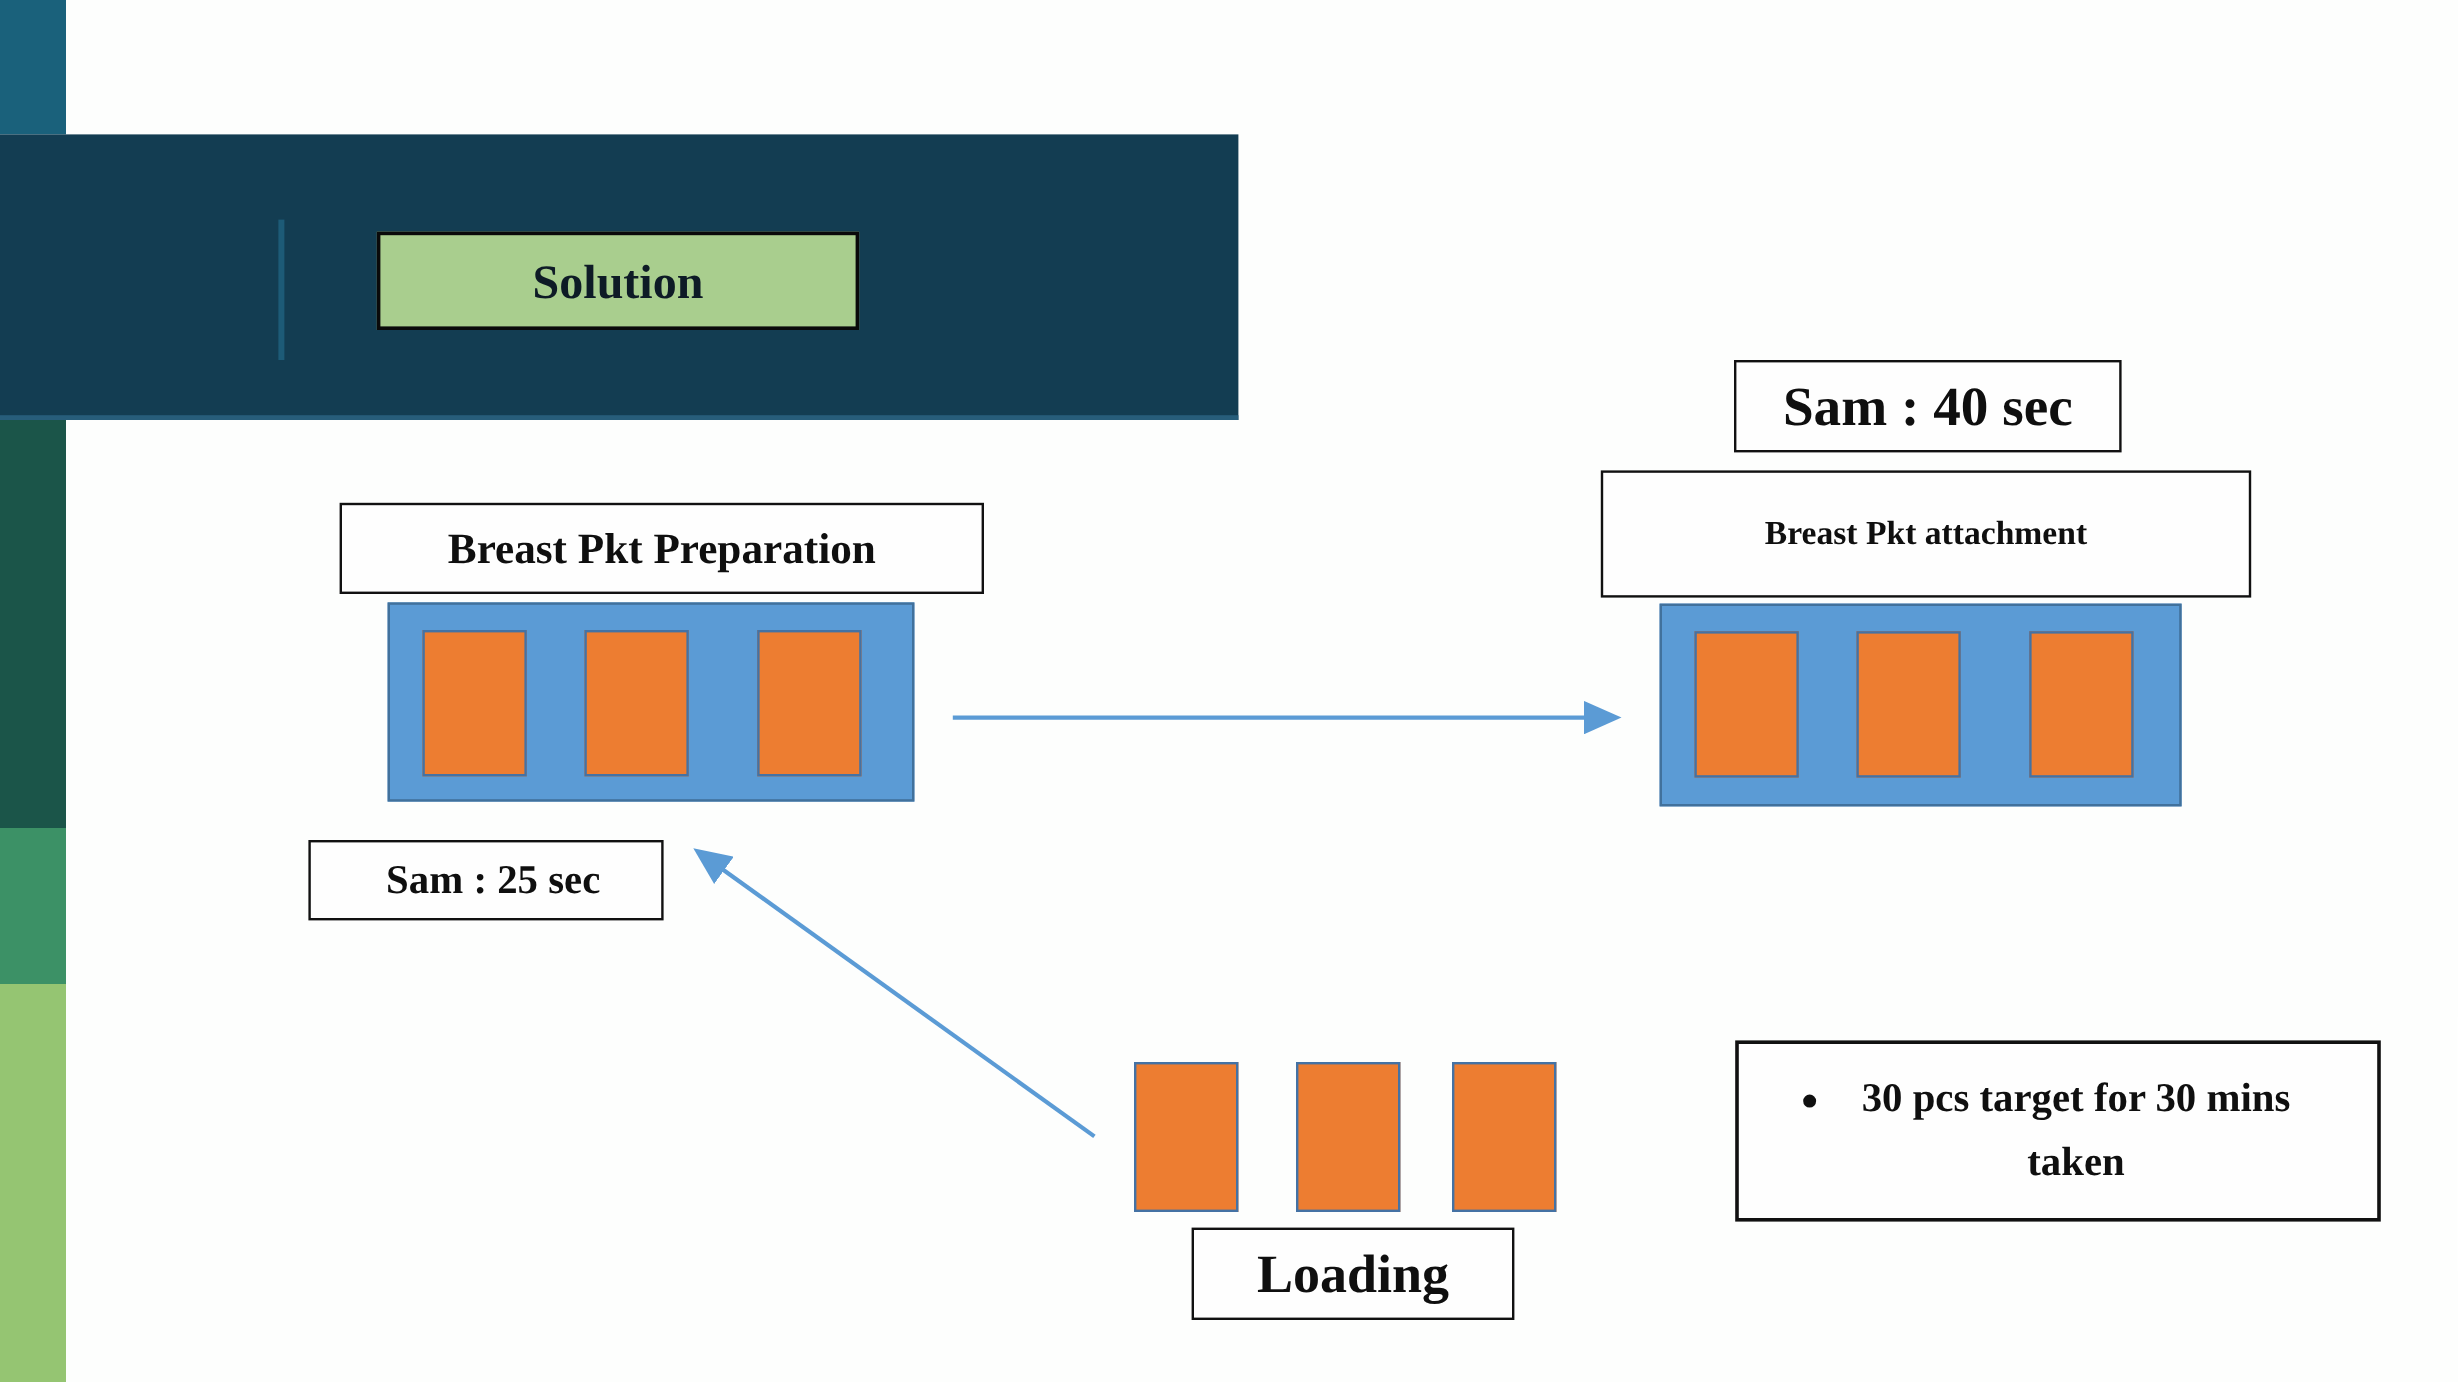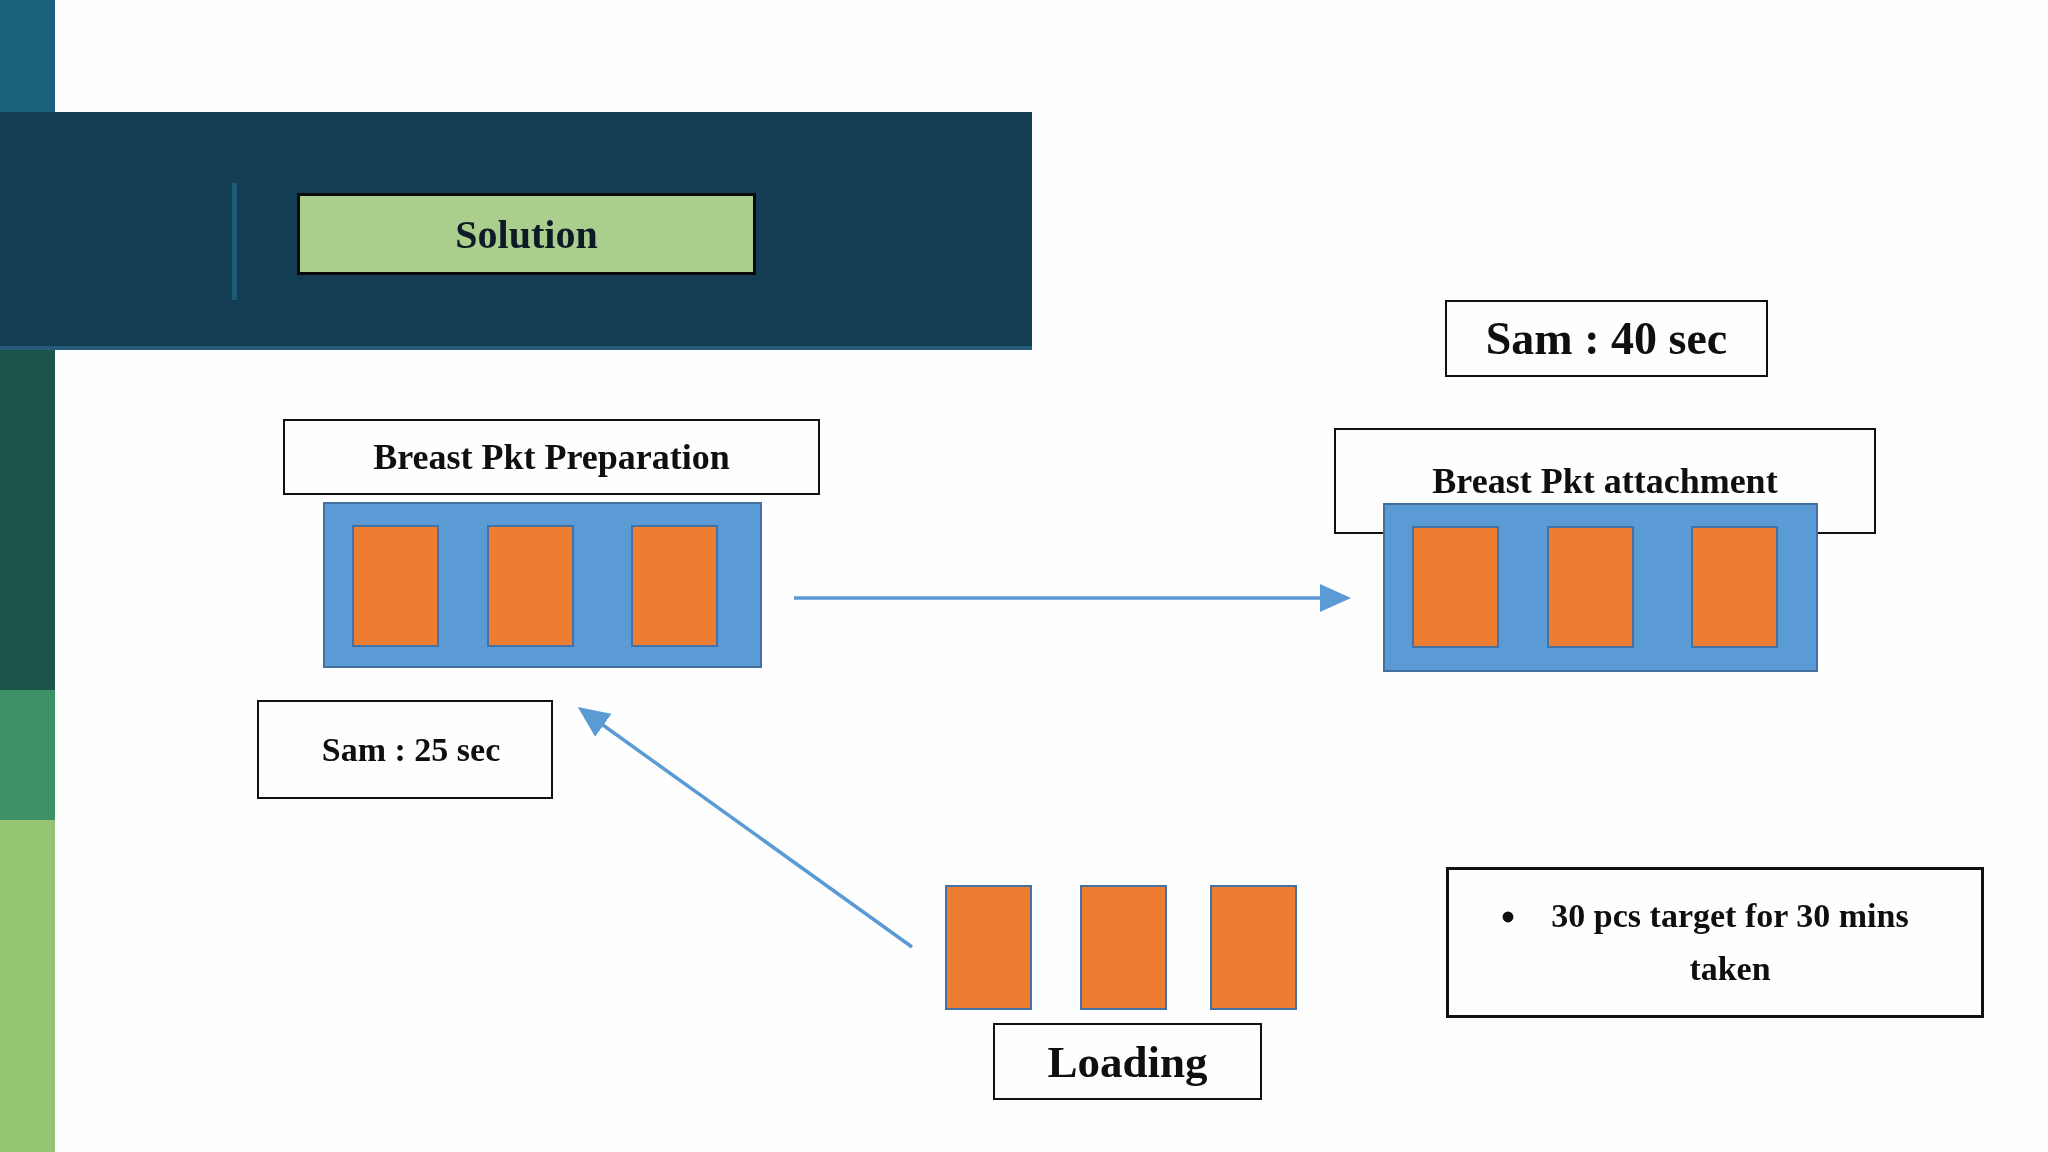--- a/index.html
+++ b/index.html
@@ -26,38 +26,38 @@
   .banner {
     left: 0; top: 112px; width: 1032px; height: 238px;
     background: #133d52;
     border-bottom: 4px solid #275d7a;
   }
   .banner-accent-line {
     left: 232px; top: 183px; width: 5px; height: 117px;
     background: #1d5b77;
   }
   .title-box {
-    left: 297px; top: 193px; width: 459px; height: 82px;
+    left: 314px; top: 193px; width: 402px; height: 82px;
     background: #a9ce8e;
     border: 3px solid #0a0a0a;
     display: flex; align-items: center; justify-content: center;
     font-size: 40px; font-weight: 700; color: #0e1b26;
   }
 
   
   .label-box {
     background: #fefefe;
     border: 2px solid #111111;
     display: flex; align-items: center; justify-content: center;
     font-weight: 700;
   }
   .box-prep    { left: 283px;  top: 398px; width: 537px; height: 76px;  font-size: 36px; margin-top: 21px; }
-  .box-attach  { left: 1334px; top: 392px; width: 542px; height: 106px;  font-size: 36px; margin-top: 36px; }
+  .box-attach  { left: 1334px; top: 392px; width: 542px; height: 106px;  font-size: 28px; }
   .box-sam40   { left: 1445px; top: 300px; width: 323px; height: 77px;  font-size: 46px; }
-  .box-sam25   { left: 257px;  top: 700px; width: 296px; height: 99px;  font-size: 34px; padding-left: 12px; }
+  .box-sam25   { left: 257px;  top: 700px; width: 296px; height: 67px;  font-size: 34px; padding-left: 12px; }
   .box-loading { left: 993px;  top: 1023px; width: 269px; height: 77px; font-size: 45px; }
 
   
   .station {
     background: #5b9bd5;
     border: 2px solid #41719c;
   }
   .station-left  { left: 323px;  top: 502px; width: 439px; height: 166px; }
   .station-right { left: 1383px; top: 503px; width: 435px; height: 169px; }
 

